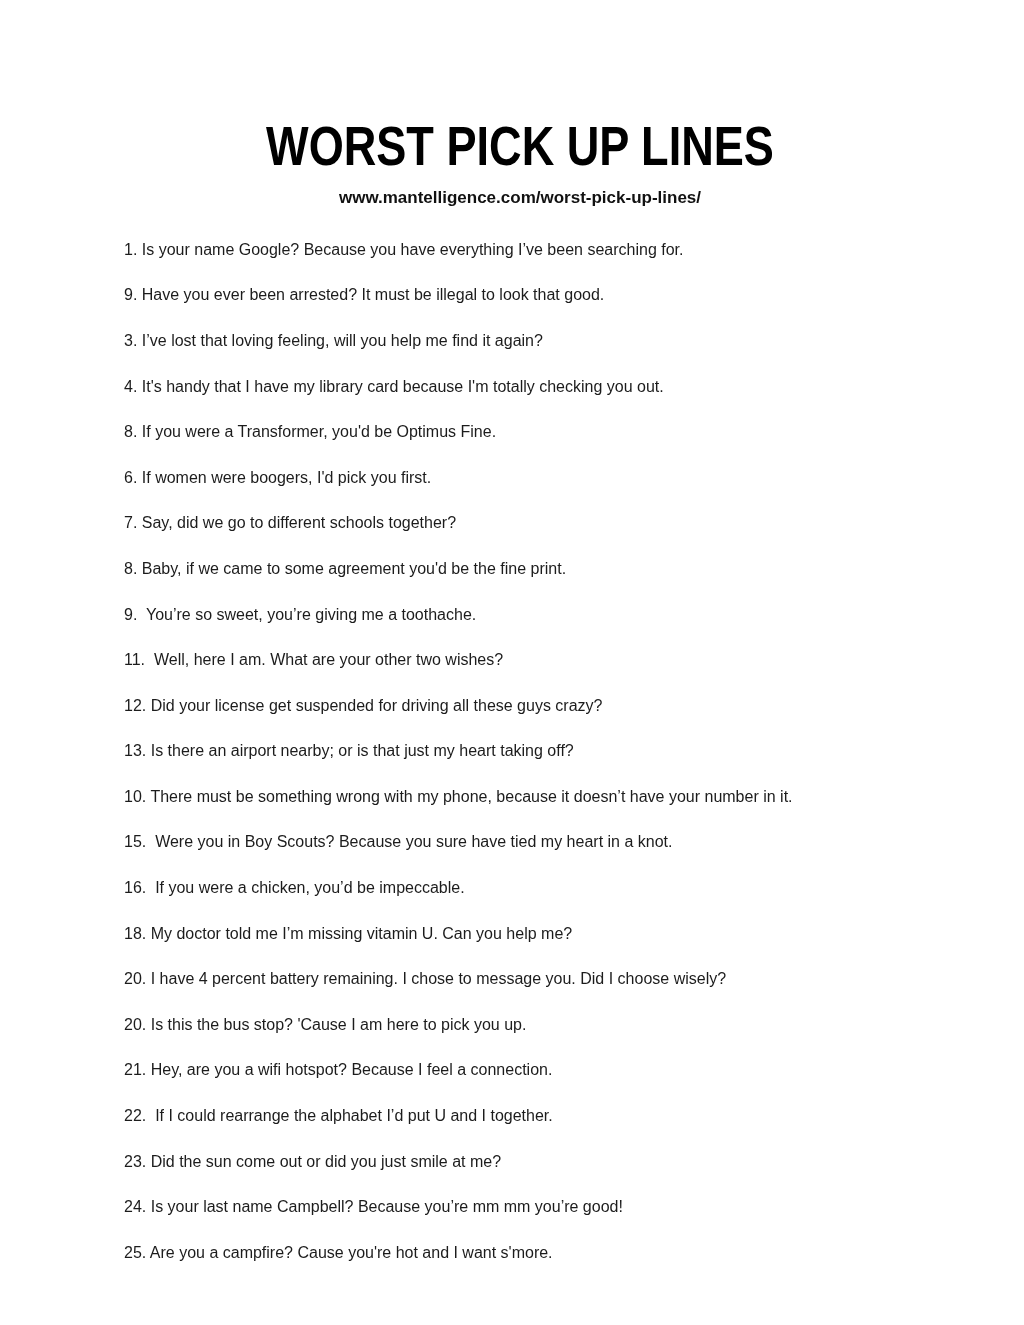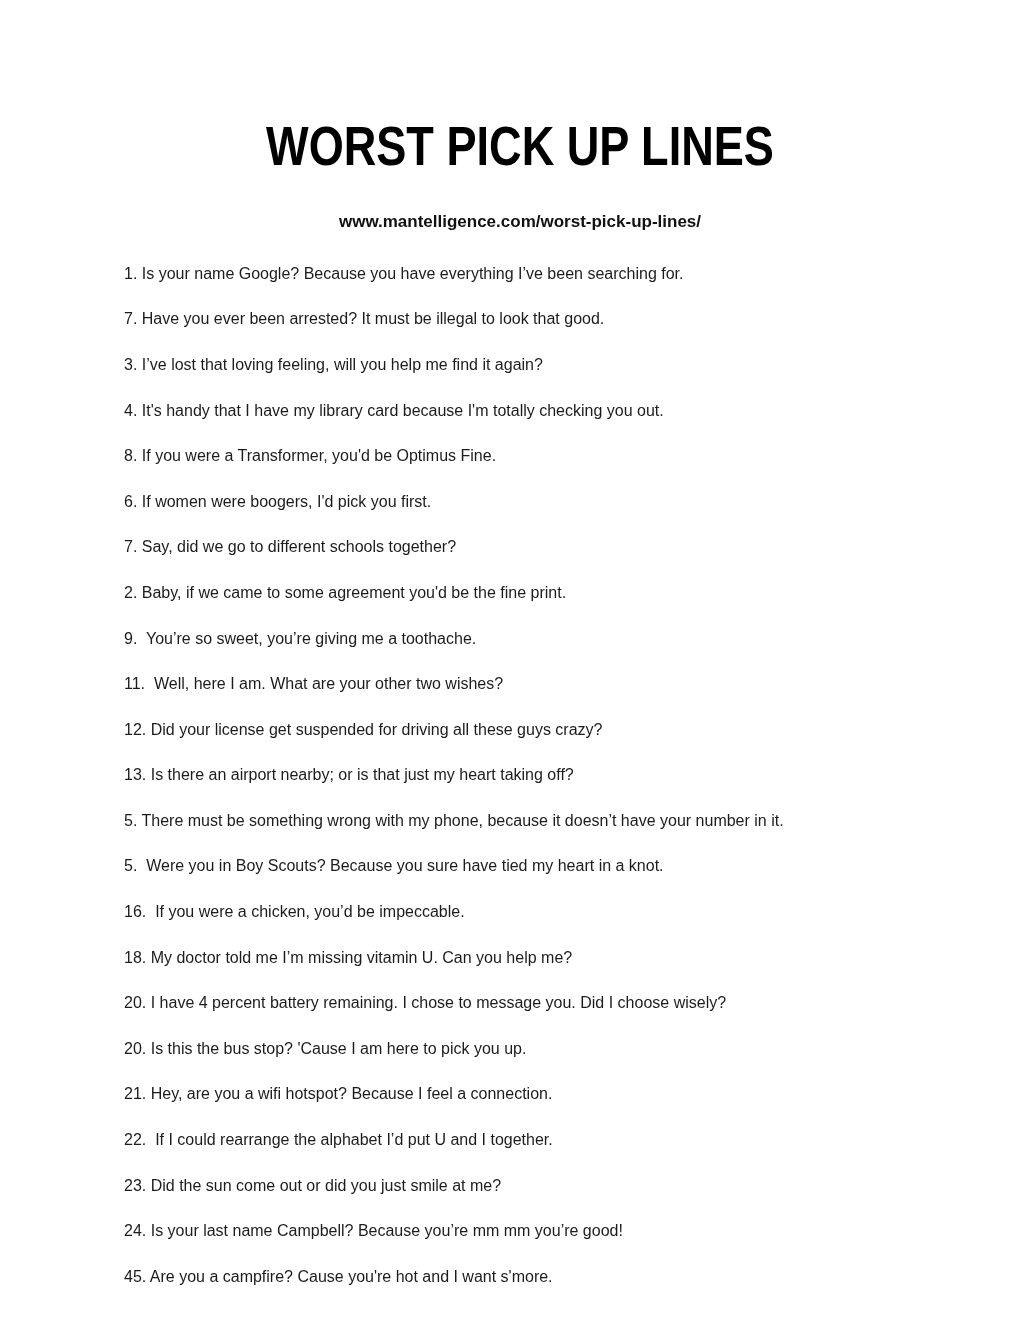--- a/index.html
+++ b/index.html
@@ -24,21 +24,21 @@
     font-size: 55px;
     line-height: 1.05;
     font-weight: 700;
     color: #000000;
     letter-spacing: 0px;
     transform: scaleX(0.82);
     transform-origin: 50% 50%;
     white-space: nowrap;
   }
   .url {
-    margin-top: 36px;
+    margin-top: 12px;
     text-align: center;
     font-size: 17px;
     font-weight: 700;
     color: #111111;
   }
   .lines {
     margin-top: 23px;
   }
   .line {
     margin: 8px;
@@ -50,36 +50,36 @@
 </style>
 </head>
 <body>
 
 <div class="page">
   <h1 class="title">WORST PICK UP LINES</h1>
   <div class="url">www.mantelligence.com/worst-pick-up-lines/</div>
 
   <div class="lines">
     <p class="line">1. Is your name Google? Because you have everything I’ve been searching for.</p>
-    <p class="line">7. Have you ever been arrested? It must be illegal to look that good.</p>
+    <p class="line">9. Have you ever been arrested? It must be illegal to look that good.</p>
     <p class="line">3. I’ve lost that loving feeling, will you help me find it again?</p>
     <p class="line">4. It's handy that I have my library card because I'm totally checking you out.</p>
     <p class="line">8. If you were a Transformer, you'd be Optimus Fine.</p>
     <p class="line">6. If women were boogers, I'd pick you first.</p>
     <p class="line">7. Say, did we go to different schools together?</p>
-    <p class="line">2. Baby, if we came to some agreement you'd be the fine print.</p>
+    <p class="line">8. Baby, if we came to some agreement you'd be the fine print.</p>
     <p class="line">9.  You’re so sweet, you’re giving me a toothache.</p>
     <p class="line">11.  Well, here I am. What are your other two wishes?</p>
     <p class="line">12. Did your license get suspended for driving all these guys crazy?</p>
     <p class="line">13. Is there an airport nearby; or is that just my heart taking off?</p>
-    <p class="line">5. There must be something wrong with my phone, because it doesn’t have your number in it.</p>
-    <p class="line">5.  Were you in Boy Scouts? Because you sure have tied my heart in a knot.</p>
+    <p class="line">10. There must be something wrong with my phone, because it doesn’t have your number in it.</p>
+    <p class="line">15.  Were you in Boy Scouts? Because you sure have tied my heart in a knot.</p>
     <p class="line">16.  If you were a chicken, you’d be impeccable.</p>
     <p class="line">18. My doctor told me I’m missing vitamin U. Can you help me?</p>
     <p class="line">20. I have 4 percent battery remaining. I chose to message you. Did I choose wisely?</p>
     <p class="line">20. Is this the bus stop? 'Cause I am here to pick you up.</p>
     <p class="line">21. Hey, are you a wifi hotspot? Because I feel a connection.</p>
     <p class="line">22.  If I could rearrange the alphabet I’d put U and I together.</p>
     <p class="line">23. Did the sun come out or did you just smile at me?</p>
     <p class="line">24. Is your last name Campbell? Because you’re mm mm you’re good!</p>
-    <p class="line">45. Are you a campfire? Cause you're hot and I want s'more.</p>
+    <p class="line">25. Are you a campfire? Cause you're hot and I want s'more.</p>
   </div>
 </div>
 
 </body></html>

